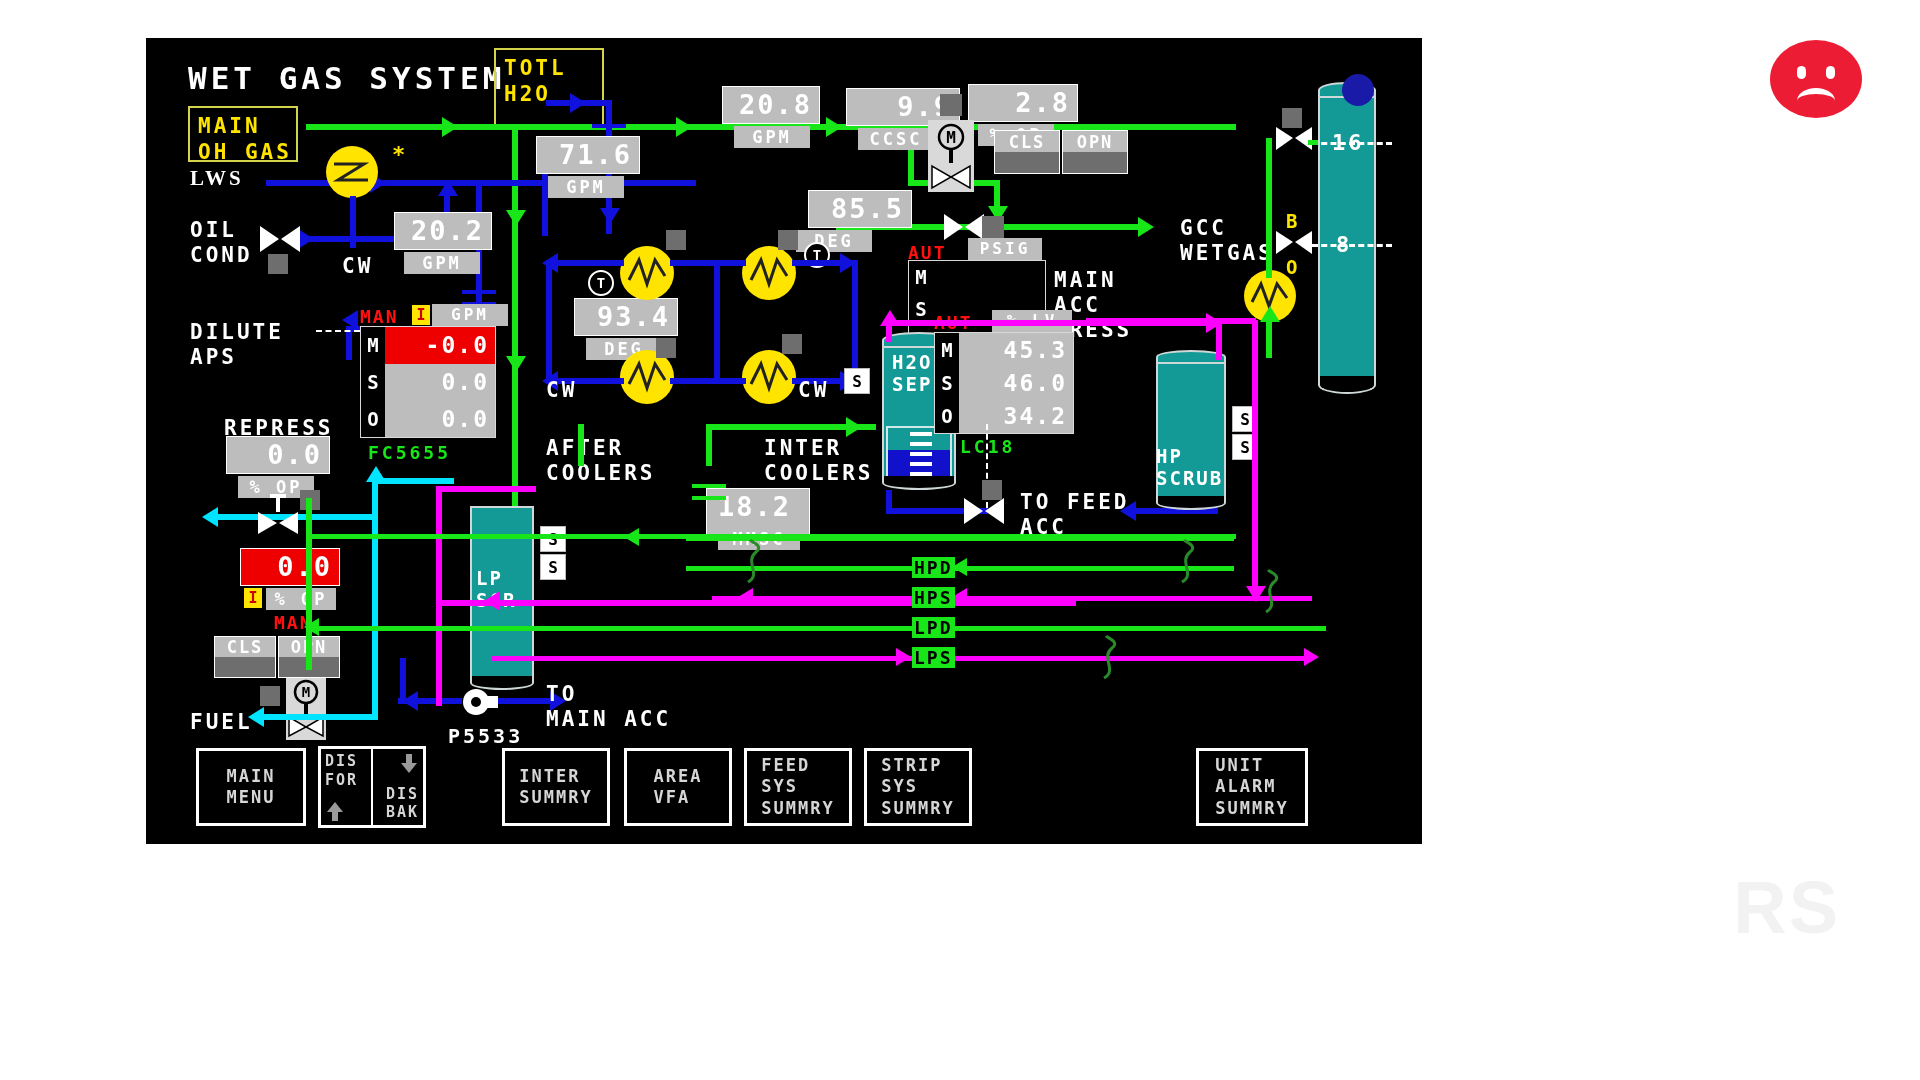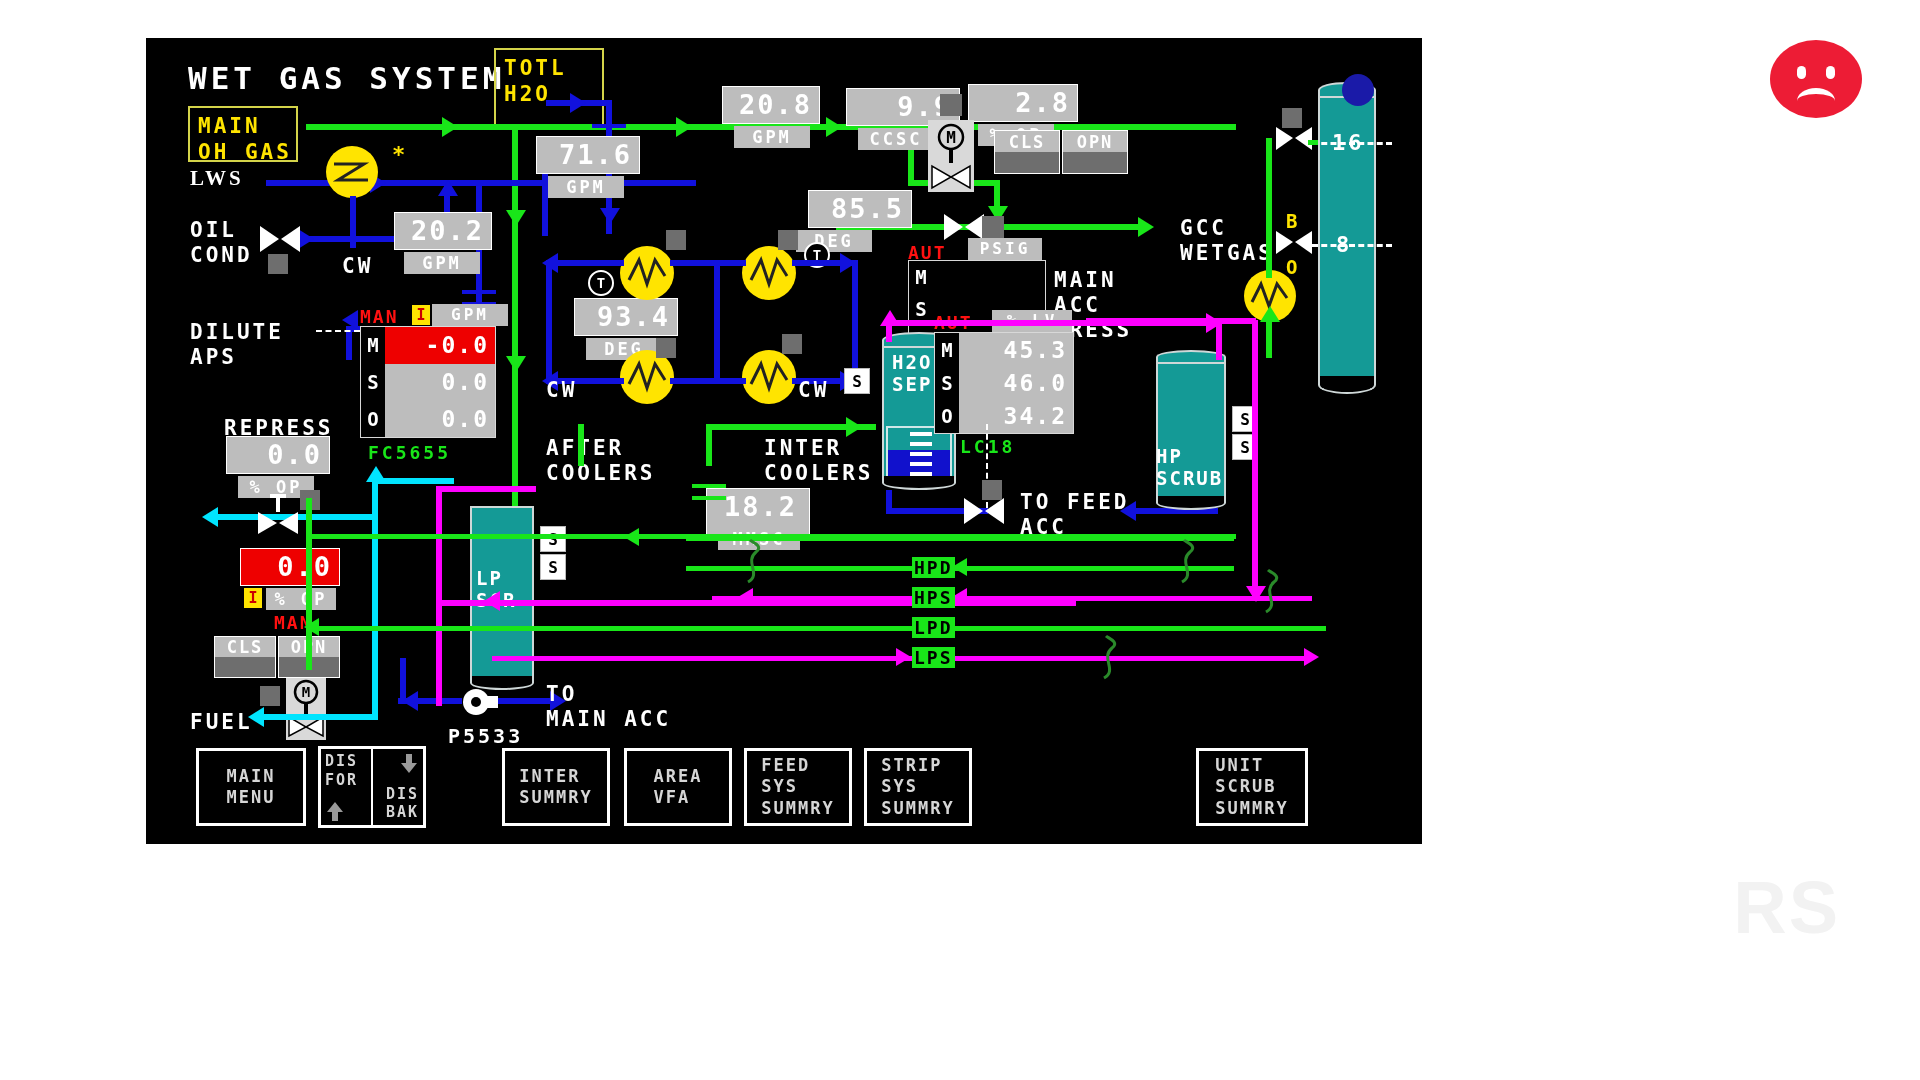--- a/index.html
+++ b/index.html
@@ -198,21 +198,21 @@
 
     <div class="vbox" style="left:638px;top:152px;width:104px;height:38px;font-size:27px;line-height:36px;padding-right:7px;margin-left:24px;">85.5</div>
     <div class="unit" style="left:650px;top:192px;width:76px;height:22px;font-size:17px;line-height:22px;">DEG</div>
 
     <div class="vbox" style="left:428px;top:260px;width:104px;height:38px;font-size:27px;line-height:36px;padding-right:7px;">93.4</div>
     <div class="unit" style="left:440px;top:300px;width:76px;height:22px;font-size:17px;line-height:22px;">DEG</div>
 
     <div class="vbox" style="left:80px;top:398px;width:104px;height:38px;font-size:27px;line-height:36px;padding-right:7px;">0.0</div>
     <div class="unit" style="left:92px;top:438px;width:76px;height:22px;font-size:17px;line-height:22px;">% OP</div>
 
-    <div class="vbox" style="left:560px;top:450px;width:104px;height:48px;font-size:27px;line-height:36px;padding-right:12px;">18.2</div>
+    <div class="vbox" style="left:560px;top:450px;width:104px;height:48px;font-size:27px;line-height:36px;padding-right:18px;">18.2</div>
     <div class="unit" style="left:572px;top:490px;width:82px;height:22px;font-size:17px;line-height:22px;">MMSC</div>
     <div class="pipe" style="left:546px;top:446px;width:34px;height:4px;background:#19e619;"></div>
     <div class="pipe" style="left:546px;top:458px;width:34px;height:4px;background:#19e619;"></div>
 
     <div class="gbox" style="left:794px;top:56px;width:22px;height:22px;"></div>
     <svg style="position:absolute;left:782px;top:82px;" width="46" height="72">
       <rect x="0" y="0" width="46" height="72" fill="#d9d9d9"></rect>
       <circle cx="23" cy="17" r="12" fill="none" stroke="#000" stroke-width="2.5"></circle>
       <text x="23" y="23" font-size="16" font-family="monospace" font-weight="bold" text-anchor="middle" fill="#000">M</text>
       <rect x="21" y="29" width="4" height="14" fill="#000"></rect>
@@ -553,17 +553,17 @@
 SUMMRY</div>
     <div class="navbtn" style="left:478px;top:710px;width:108px;height:78px;white-space:pre;">AREA
 VFA</div>
     <div class="navbtn" style="left:598px;top:710px;width:108px;height:78px;white-space:pre;">FEED
 SYS
 SUMMRY</div>
     <div class="navbtn" style="left:718px;top:710px;width:108px;height:78px;white-space:pre;">STRIP
 SYS
 SUMMRY</div>
     <div class="navbtn" style="left:1050px;top:710px;width:112px;height:78px;white-space:pre;">UNIT
-SCRUB
+ALARM
 SUMMRY</div>
 
   </div>
 </div>
 
 </body></html>

